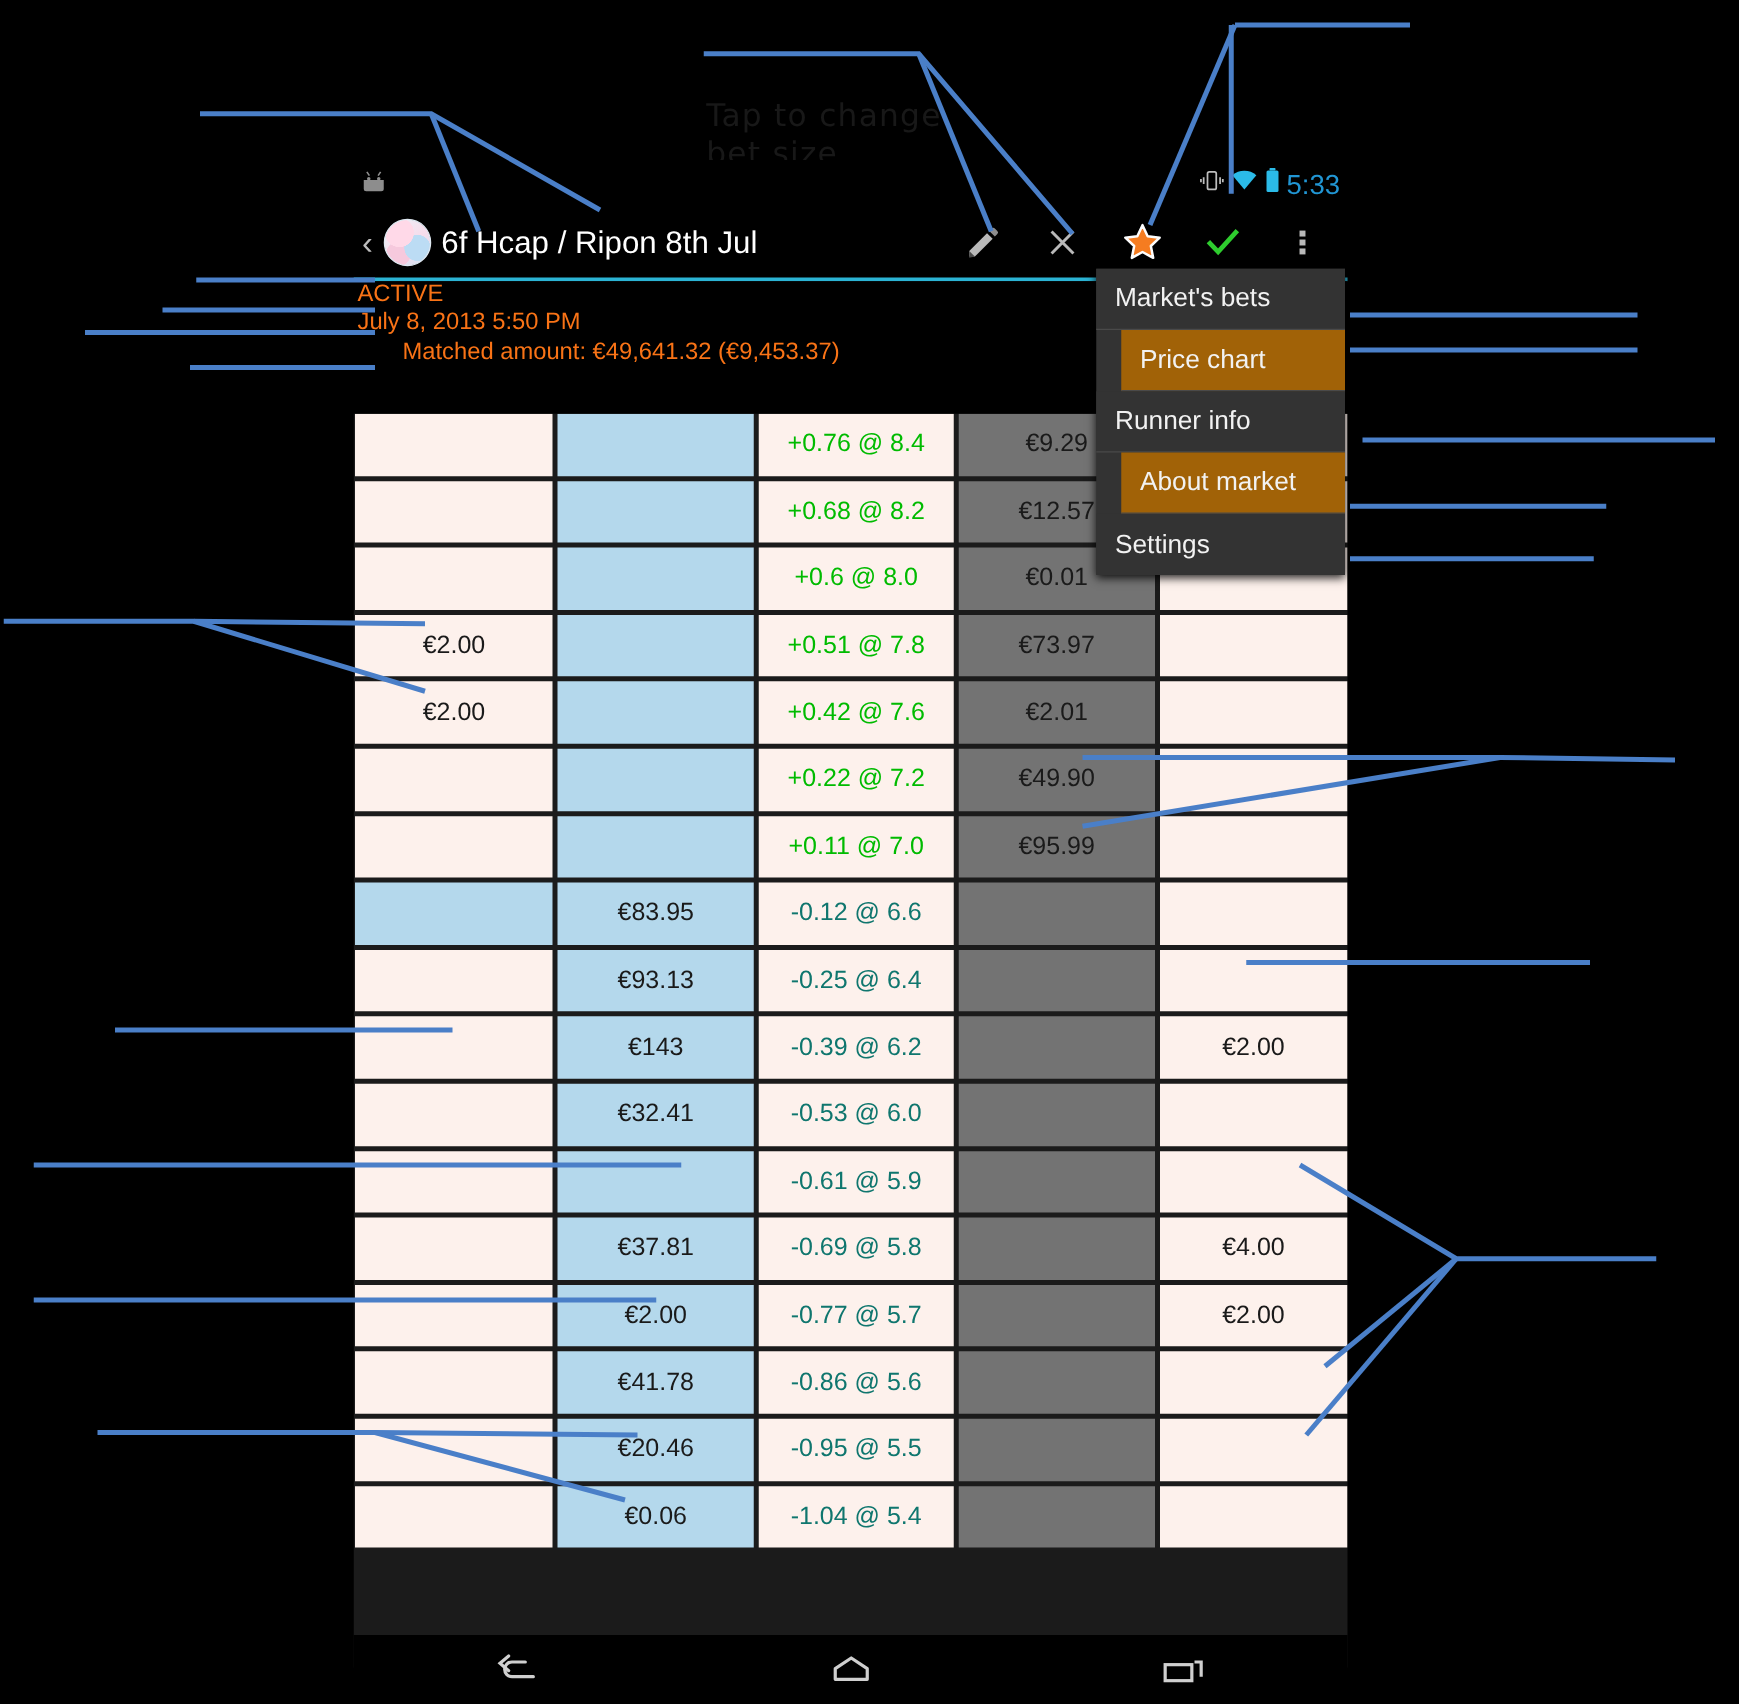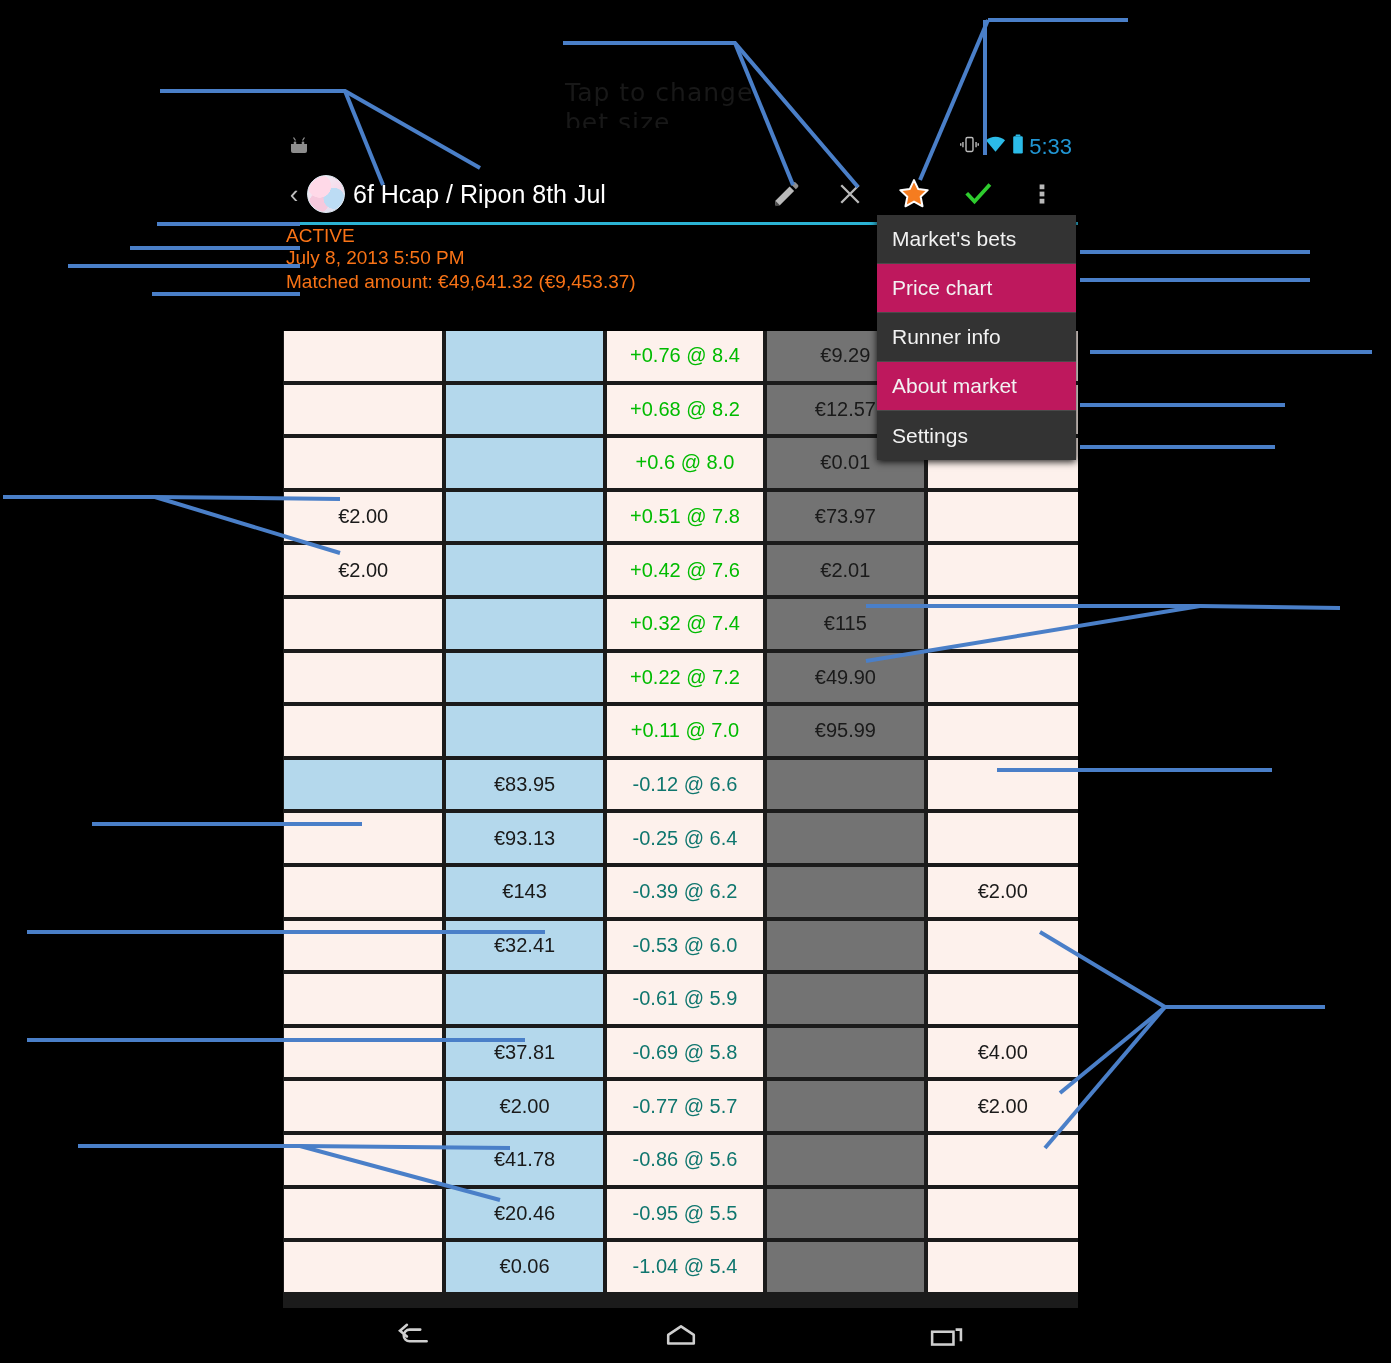--- a/index.html
+++ b/index.html
@@ -53,21 +53,21 @@
   .ab-icon { width:64px; height:56px; display:flex; align-items:center; justify-content:center; }
 
   
   .teal-rule { position:absolute; left:0; top:94px; width:795px; height:3px; background:#2bb3d4; }
 
   
   .market-info { position:absolute; left:0; top:97px; width:795px; height:103px; background:#000; }
   .mi-line { position:absolute; left:3px; color:#f97316; font-size:19px; white-space:nowrap; }
   .mi-l1 { top:0px; }
   .mi-l2 { top:22px; }
-  .mi-l3 { top:46px; }
+  .mi-l3 { top:46px;margin-left:36px; }
   .mi-balance { position:absolute; right:5px; top:0px; color:#cfcfcf; font-size:19px; white-space:nowrap; }
   .mi-pl1 { position:absolute; right:5px; top:22px; color:#cfcfcf; font-size:19px; white-space:nowrap; }
   .mi-pl2 { position:absolute; right:5px; top:46px; color:#e02020; font-size:19px; white-space:nowrap; }
 
   
   .spinner { position:absolute; left:10px; top:150px; width:528px; height:44px; }
   .spinner-label { position:absolute; left:6px; top:4px; color:#f2f2f2; font-size:23px; }
   .spinner-underline { position:absolute; left:0; bottom:0; width:528px; height:1px; background:#5a5a5a; }
   .spinner-caret {
     position:absolute; right:2px; bottom:2px;
@@ -99,21 +99,21 @@
   .popup {
     position:absolute; left:877px; top:215px; width:199px; z-index:60;
     background:#333333; box-shadow:0 2px 7px rgba(0,0,0,.85);
   }
   .popup-item {
     height:49px; display:flex; align-items:center; padding-left:15px;
     color:#f2f2f2; font-size:21px; border-bottom:1px solid #4a4a4a;
     background:#333333;
   }
   .popup-item:last-child { border-bottom:none; }
-  .popup-item.dim { background:#be185d; }
+  .popup-item.dim { background:#a16207;margin-left:20px; }
 
   
   .navbar {
     position:absolute; left:283px; top:1308px; width:795px; height:55px;
     background:#000; display:flex; align-items:center; justify-content:space-around; z-index:40;
   }
   .nav-btn { width:60px; height:40px; display:flex; align-items:center; justify-content:center; }
 </style>
 </head>
 <body>
@@ -275,27 +275,20 @@
         <div class="lrow">
           <div class="lcell c0 bg-cream">€2.00</div>
           <div class="lcell c1 bg-blue"></div>
           <div class="lcell c2 bg-cream t-green">+0.42 @ 7.6</div>
           <div class="lcell c3 bg-pink">€2.01</div>
           <div class="lcell c4 bg-cream"></div>
         </div>
         <div class="lrow">
           <div class="lcell c0 bg-cream"></div>
           <div class="lcell c1 bg-blue"></div>
-          <div class="lcell c2 bg-cream t-green">+0.32 @ 7.4</div>
-          <div class="lcell c3 bg-pink">€115</div>
-          <div class="lcell c4 bg-cream"></div>
-        </div>
-        <div class="lrow">
-          <div class="lcell c0 bg-cream"></div>
-          <div class="lcell c1 bg-blue"></div>
           <div class="lcell c2 bg-cream t-green">+0.22 @ 7.2</div>
           <div class="lcell c3 bg-pink">€49.90</div>
           <div class="lcell c4 bg-cream"></div>
         </div>
         <div class="lrow">
           <div class="lcell c0 bg-cream"></div>
           <div class="lcell c1 bg-blue"></div>
           <div class="lcell c2 bg-cream t-green">+0.11 @ 7.0</div>
           <div class="lcell c3 bg-pink">€95.99</div>
           <div class="lcell c4 bg-cream"></div>

